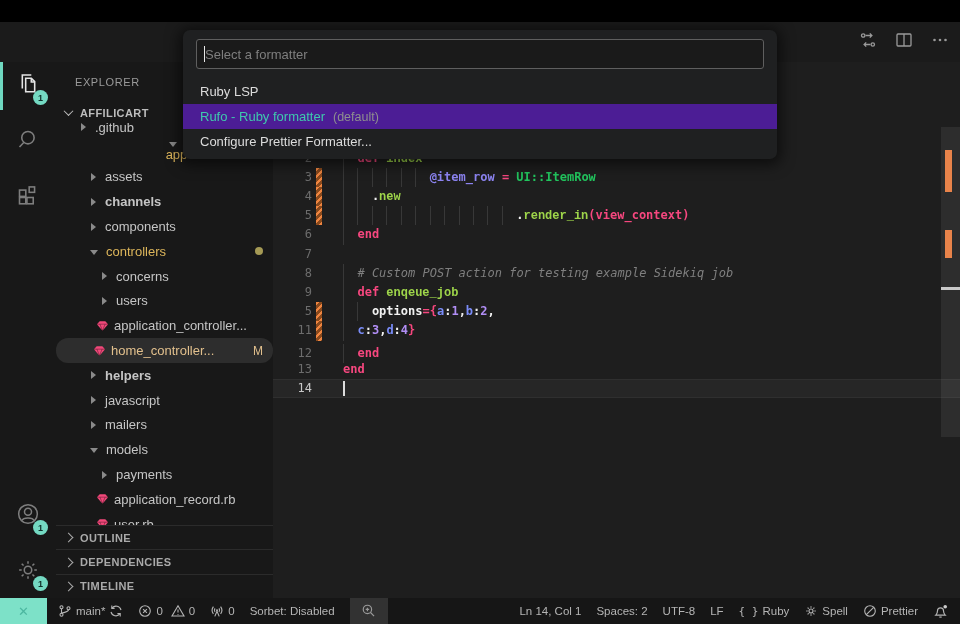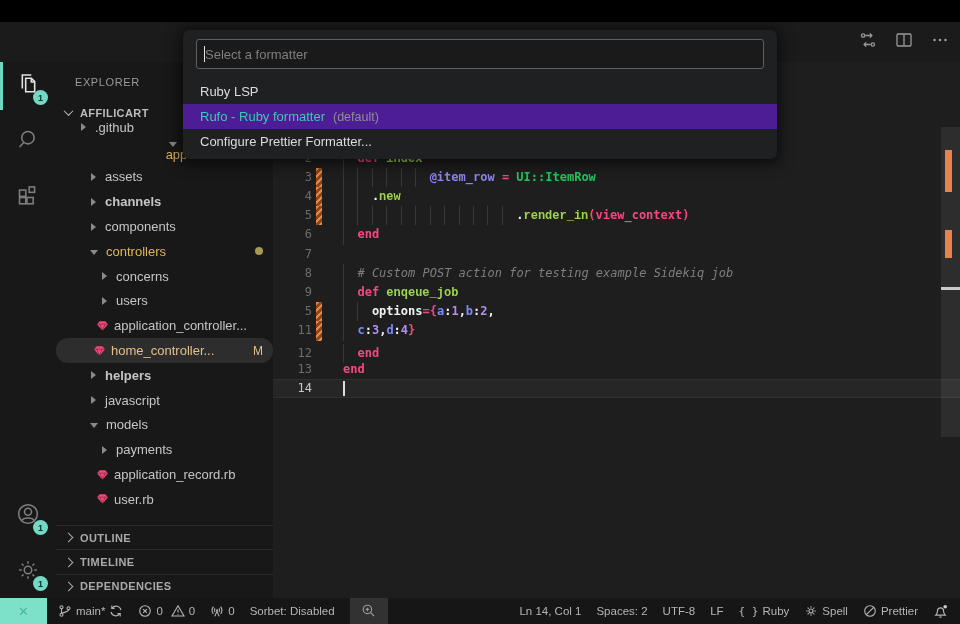--- a/index.html
+++ b/index.html
@@ -227,20 +227,24 @@
         </div>
         <div class="trow" style="padding-left: 34px; font-weight: bold;">
           <span class="twisty col"></span>
           <span>helpers</span>
         </div>
         <div class="trow" style="padding-left: 34px;">
           <span class="twisty col"></span>
           <span>javascript</span>
         </div>
         <div class="trow" style="padding-left: 34px;">
+          <span class="twisty col"></span>
+          <span>mailers</span>
+        </div>
+        <div class="trow" style="padding-left: 34px;">
           <span class="twisty exp"></span>
           <span>models</span>
         </div>
         <div class="trow" style="padding-left: 45px;">
           <span class="twisty col"></span>
           <span>payments</span>
         </div>
         <div class="trow" style="padding-left: 40px;">
           <span class="gem">
             <svg width="13" height="12" viewBox="0 0 14 12">
@@ -264,25 +268,25 @@
       <span class="chev down"></span>
       <span>AFFILICART</span>
     </div>
     <div class="panels">
         <div class="panel-row">
           <span class="chev right"></span>
           <span>OUTLINE</span>
         </div>
         <div class="panel-row">
           <span class="chev right"></span>
-          <span>TIMELINE</span>
+          <span>DEPENDENCIES</span>
         </div>
         <div class="panel-row">
           <span class="chev right"></span>
-          <span>DEPENDENCIES</span>
+          <span>TIMELINE</span>
         </div>
       </div>
   </div>
 
   <div class="editor">
     <div id="code-lines">
         <div class="cline" style="top: 86.6px;">
           <span class="ln-num">2</span>
           <span class="ln-guides" style="width: 14.44px;"></span>
           <span class="ln-code" style="left: 84.44px;"><span class="kw">def</span><span class="pl"> </span><span class="fn">index</span></span>

